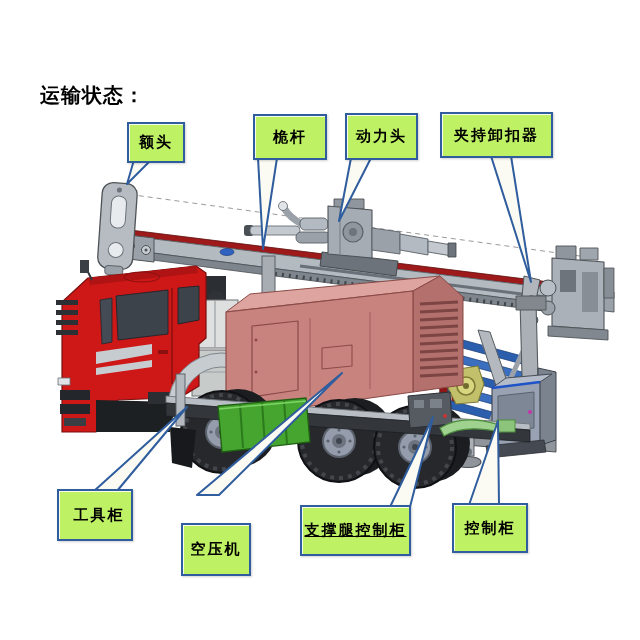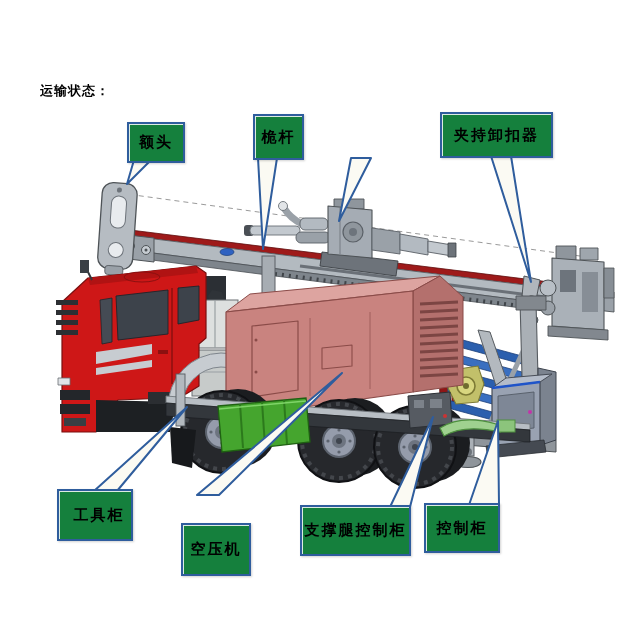--- a/index.html
+++ b/index.html
@@ -2,26 +2,26 @@
 <html><head>
 <meta charset="utf-8">
 <style>
   html,body { margin:0; padding:0; background:#ffffff; }
   .stage {
     position:relative; width:640px; height:640px; background:#ffffff;
     overflow:hidden; font-family:"Liberation Serif", serif;
   }
   .page-title {
     position:absolute; left:40px; top:82px;
-    font-size:13px; font-weight:bold; color:#000; letter-spacing:1px;
+    font-size:20px; font-weight:bold; color:#000; letter-spacing:1px;
   }
   svg.scene { position:absolute; left:0; top:0; }
   .callout {
     position:absolute; box-sizing:border-box;
-    background:#15803d; border:2px solid #2F5D9D;
+    background:#bef264; border:2px solid #2F5D9D;
     display:flex; align-items:center; justify-content:center;
     font-size:15px; font-weight:600; color:#000; letter-spacing:2px;
     box-shadow: inset 1px 1px 0 rgba(255,255,255,.85), 1px 1px 2px rgba(0,0,0,.18);
     white-space:nowrap;
   }
 </style>
 </head>
 <body>
 
 <div class="stage">
@@ -263,32 +263,35 @@
       <polygon points="390,507 410,507 433,417"></polygon>
       <polygon points="469,505 499,505 498,421"></polygon>
     </g>
   </svg>
 
   <div class="page-title">运输状态：</div>
 
   <div class="callout" style="left:127px; top:122px; width:58px; height:41px;">
     <span>额头</span>
   </div>
-  <div class="callout" style="left:253px; top:114px; width:51px; height:46px;">
+  <div class="callout" style="left:253px; top:114px; width:74px; height:46px;">
     <span>桅杆</span>
+  </div>
+  <div class="callout" style="left:345px; top:113px; width:73px; height:47px;">
+    <span>动力头</span>
   </div>
   <div class="callout" style="left:440px; top:112px; width:113px; height:46px;text-align:right;">
     <span>夹持卸扣器</span>
   </div>
   <div class="callout" style="left:57px; top:489px; width:76px; height:52px;padding-left:8px;">
     <span>工具柜</span>
   </div>
   <div class="callout" style="left:181px; top:493px; width:70px; height:53px;margin-top:30px;">
     <span>空压机</span>
   </div>
-  <div class="callout" style="left:300px; top:505px; width:111px; height:51px;">
+  <div class="callout" style="left:300px; top:505px; width:111px; height:51px;text-decoration:underline;">
     <span>支撑腿控制柜</span>
   </div>
-  <div class="callout" style="left:424px; top:503px; width:76px; height:50px;">
+  <div class="callout" style="left:452px; top:503px; width:76px; height:50px;">
     <span>控制柜</span>
   </div>
 
 </div>
 
 </body></html>

